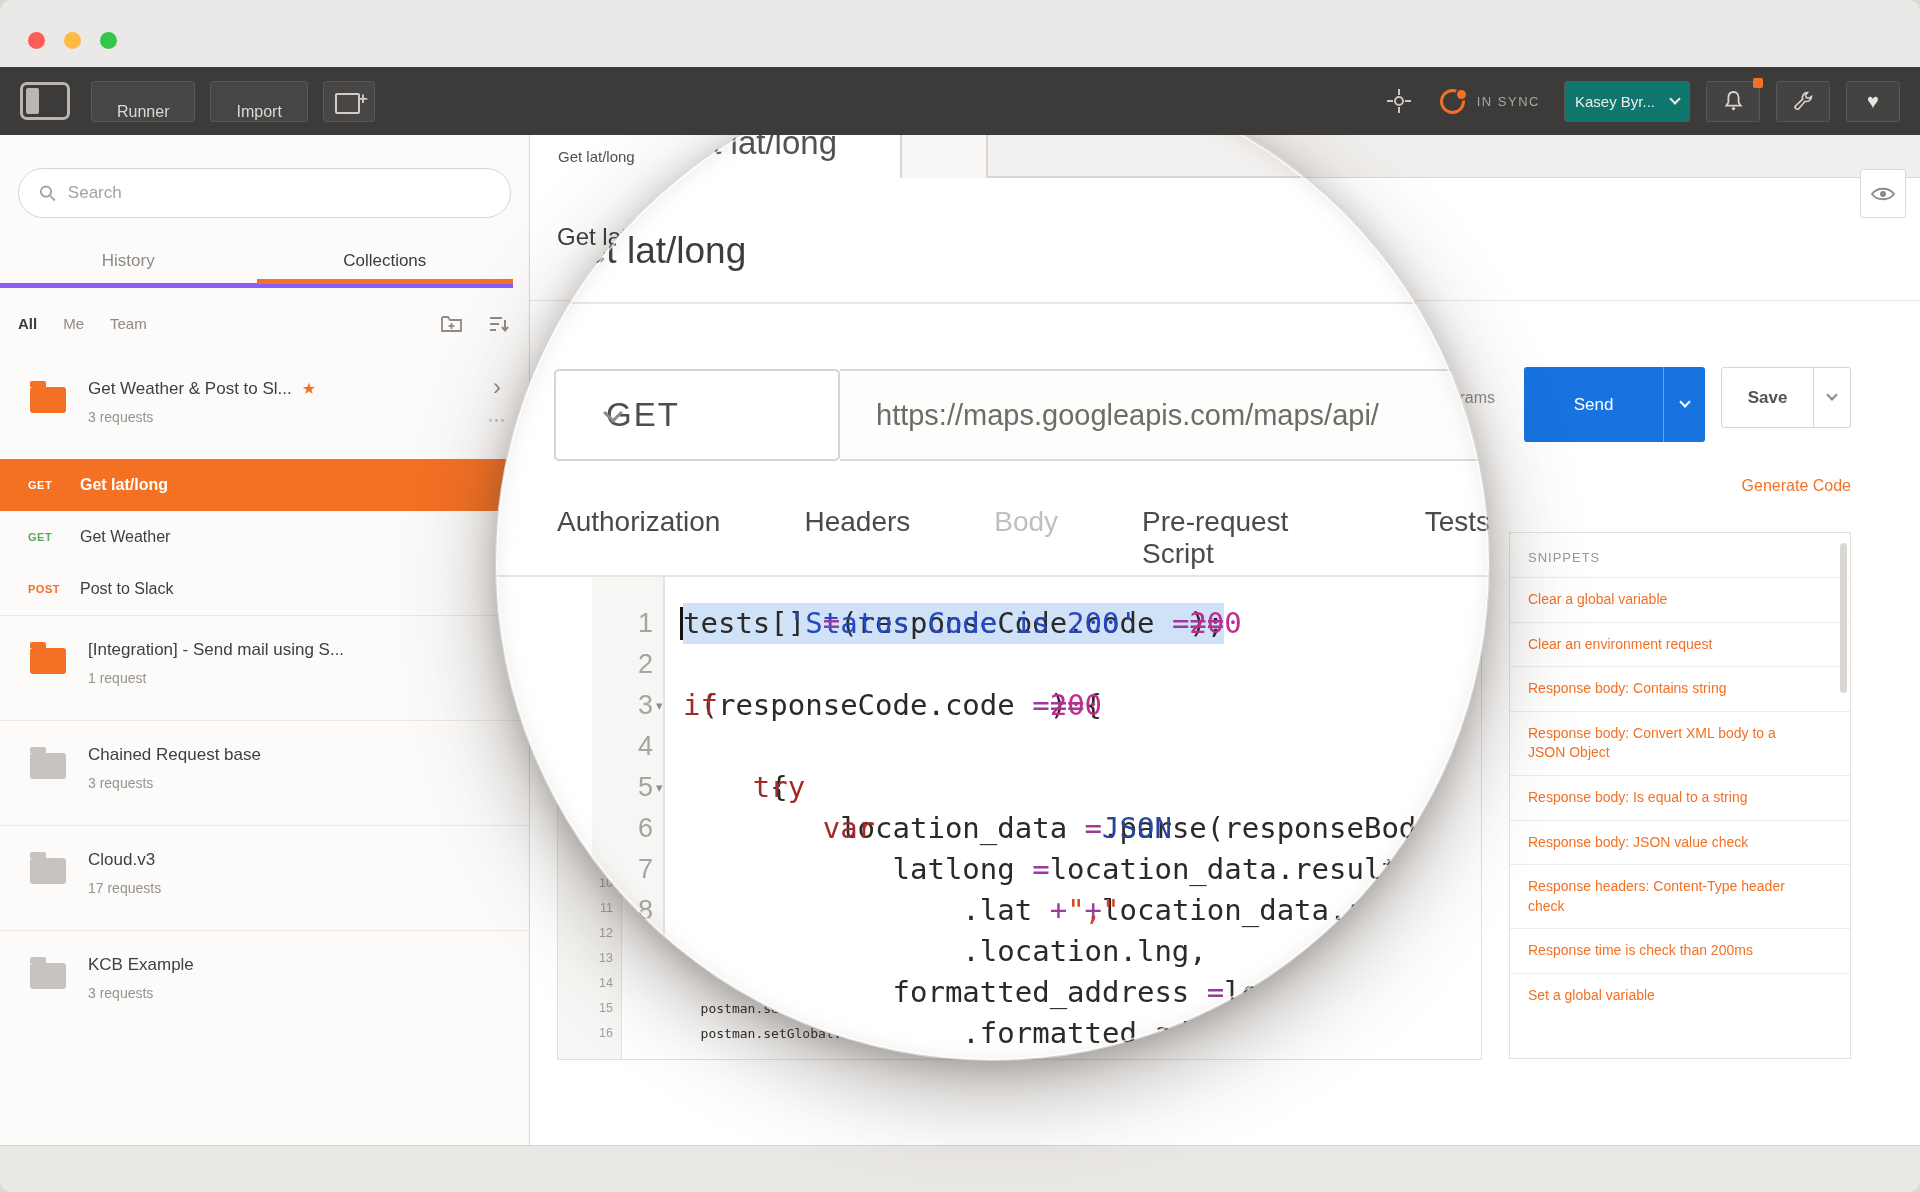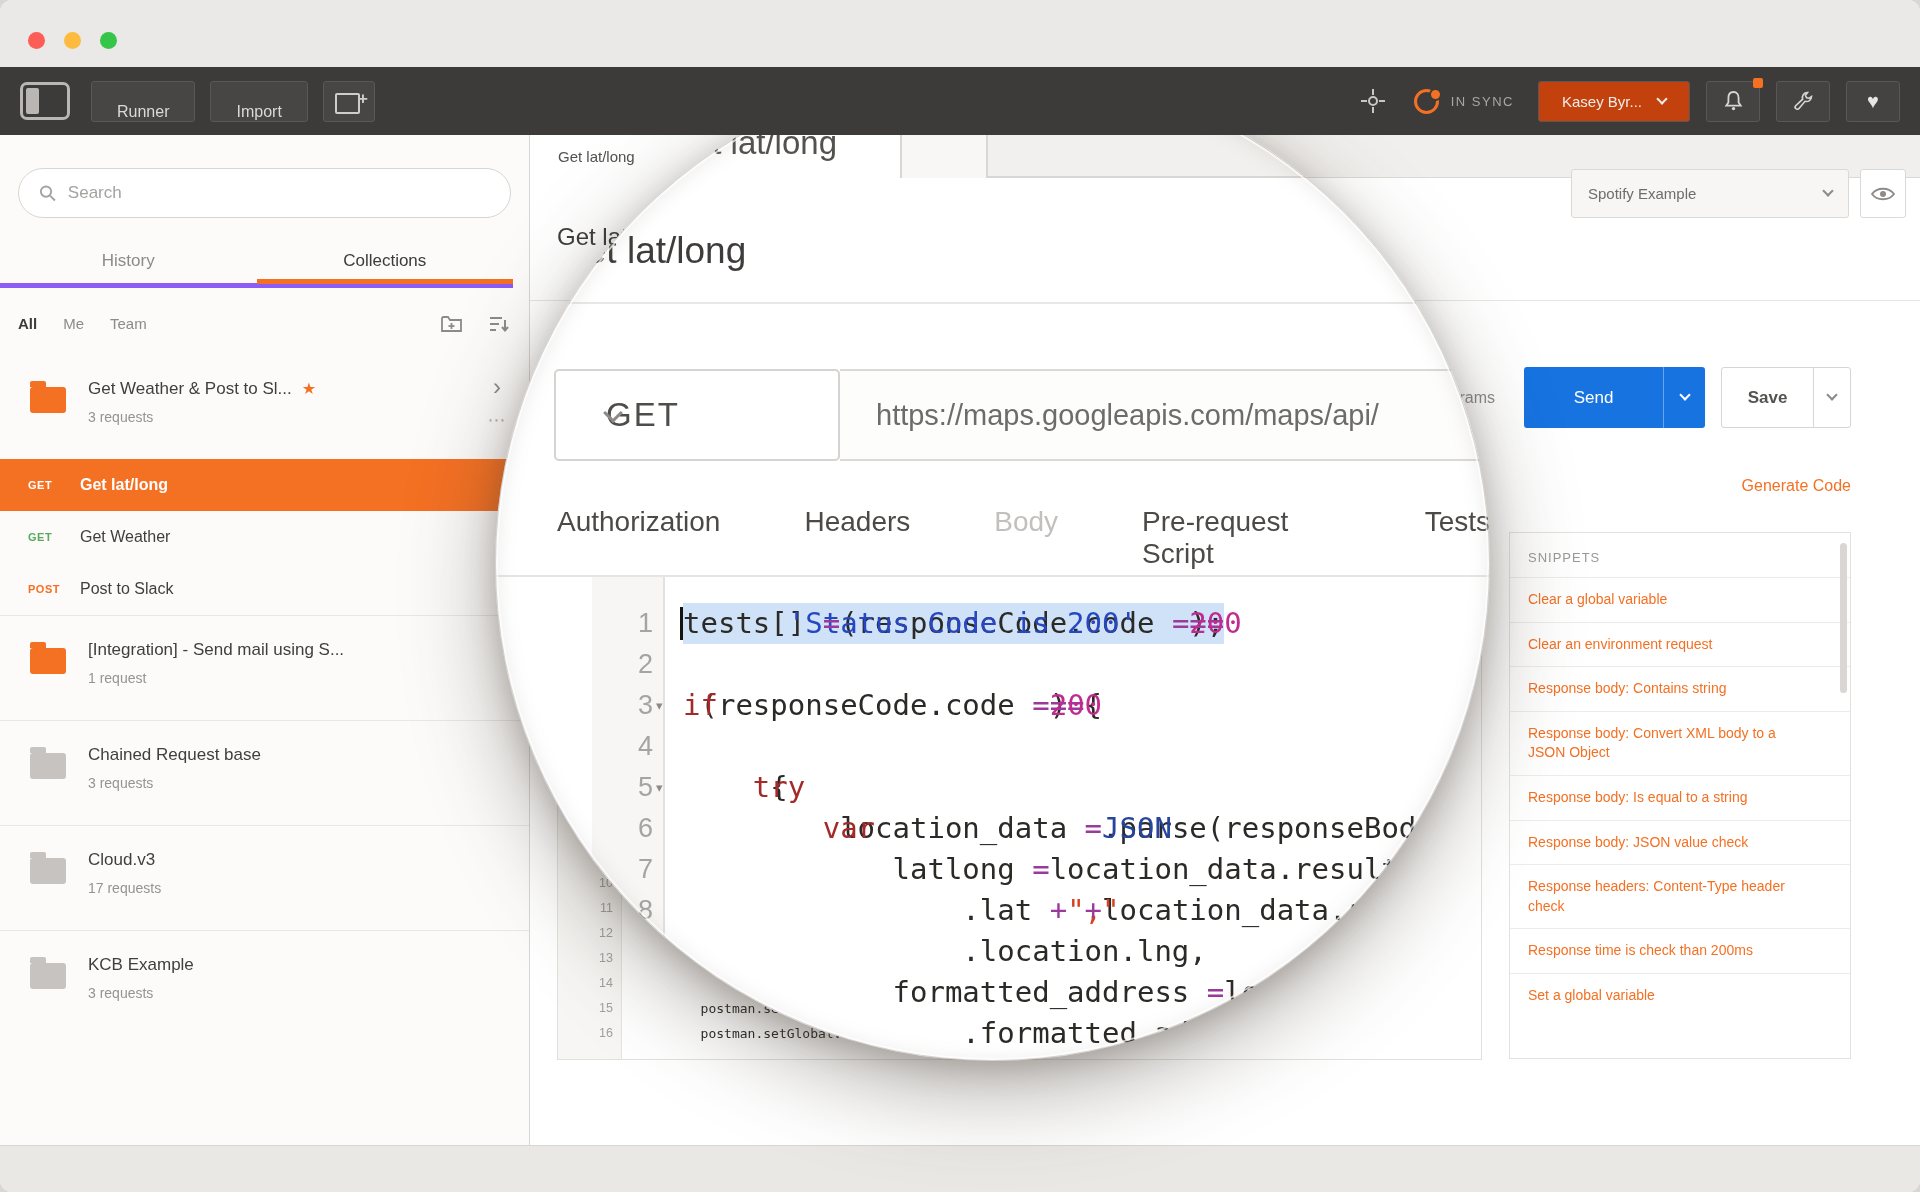--- a/index.html
+++ b/index.html
@@ -19,21 +19,21 @@
   .tb-btn{height:41px;padding:0 25px;background:#484645;border:1px solid #5a5856;border-radius:3px;color:#dbd9d6;font-size:16px;display:flex;align-items:flex-end;}
   .newtab{width:52px;height:41px;background:#484645;border:1px solid #5a5856;border-radius:3px;position:relative;}
   .newtab::before{content:'';position:absolute;left:11px;top:11px;width:21px;height:17px;border:2.5px solid #cfccc9;border-radius:2px;}
   .newtab::after{content:'+';position:absolute;right:6px;top:7px;color:#cfccc9;font-size:17px;font-weight:bold;}
   .tb-right{margin-left:auto;display:flex;align-items:center;gap:16px;}
   .tb-ic{width:34px;height:34px;display:flex;align-items:center;justify-content:center;color:#c9c6c3;}
   .sync-wrap{display:flex;align-items:center;gap:12px;margin:0 8px;}
   .sync-ring{width:25px;height:25px;border:3px solid var(--accent);border-radius:50%;position:relative;}
   .sync-ring::after{content:'';position:absolute;right:-6px;top:-4px;width:9px;height:9px;border-radius:50%;background:var(--accent);border:2px solid #3c3b39;}
   .sync-label{color:#a9a6a3;font-size:13px;letter-spacing:1.5px;}
-  .user-box{height:41px;background:#c2410c;border:1px solid #5a5856;border-radius:3px;color:#eeece9;font-size:15px;display:flex;align-items:center;gap:16px;padding:0 23px;}
+  .user-box{height:41px;background:#0f766e;border:1px solid #5a5856;border-radius:3px;color:#eeece9;font-size:15px;display:flex;align-items:center;gap:16px;padding:0 10px;}
   .cv{display:inline-block;width:8px;height:8px;border-right:2px solid currentColor;border-bottom:2px solid currentColor;transform:rotate(45deg);margin-top:-5px;}
   .tile{width:54px;height:41px;background:#454342;border:1px solid #5a5856;border-radius:3px;display:flex;align-items:center;justify-content:center;position:relative;color:#d8d5d2;}
   .tile.has-dot::after{content:'';position:absolute;top:-4px;right:-4px;width:10px;height:10px;background:var(--accent);border-radius:2px;}
   .heart-glyph{font-size:20px;color:#e8e6e3;line-height:1;}
 
   
   .sidebar{position:absolute;top:135px;left:0;width:530px;bottom:47px;background:#fcfbfa;border-right:1px solid #d8d5d2;z-index:10;}
   .search-pill{position:absolute;top:33px;left:18px;right:18px;height:50px;border:1px solid #d8d5d2;border-radius:26px;background:#fff;display:flex;align-items:center;padding:0 20px;gap:12px;}
   .search-pill input{border:none;outline:none;font-size:17px;color:#6b6966;background:transparent;width:100%;font-family:inherit;}
   .search-pill input::placeholder{color:#a5a29f;}
@@ -70,21 +70,21 @@
   .tabstrip{position:absolute;top:0;left:0;right:0;height:43px;background:#f1efed;border-bottom:1px solid #dbd8d5;}
   .tab-active{position:absolute;left:0;top:0;height:43px;width:372px;background:#fff;border-right:1px solid #dbd8d5;display:flex;align-items:center;padding-left:28px;font-size:15px;color:#54524f;}
   .tab-plus{position:absolute;left:372px;top:0;height:43px;width:74px;border-right:1px solid #dbd8d5;display:flex;align-items:center;justify-content:center;font-size:22px;color:#8d8a87;}
   .page-title{position:absolute;left:27px;top:88px;font-size:24px;color:#3e3d3b;}
   .title-divider{position:absolute;left:0;right:0;top:165px;height:1px;background:#e8e5e2;}
   .env-select{position:absolute;left:1041px;top:34px;width:278px;height:49px;background:#f7f6f4;border:1px solid #dbd8d5;border-radius:3px;display:flex;align-items:center;justify-content:space-between;padding:0 16px;font-size:15px;color:#6f6d6a;}
   .eye-btn{position:absolute;left:1330px;top:34px;width:46px;height:49px;background:#fff;border:1px solid #dbd8d5;border-radius:3px;display:flex;align-items:center;justify-content:center;color:#8d8a87;}
   .method-box{position:absolute;left:27px;top:232px;width:143px;height:61px;border:1px solid #d7d4d1;border-radius:3px 0 0 3px;background:#fff;display:flex;align-items:center;justify-content:center;gap:14px;font-size:17px;letter-spacing:1px;color:#4f4e4b;}
   .url-input{position:absolute;left:169px;top:232px;width:702px;height:61px;border:1px solid #d7d4d1;border-left:none;background:#fff;font-size:15px;color:#55534f;padding:0 18px;font-family:inherit;outline:none;}
   .params-btn{position:absolute;left:905px;top:232px;width:60px;height:61px;line-height:61px;text-align:right;font-size:16px;color:#8d8a87;}
-  .send-btn{position:absolute;left:994px;top:232px;width:181px;height:61px;background:var(--send);border-radius:3px;display:flex;color:#fff;}
+  .send-btn{position:absolute;left:994px;top:232px;width:181px;height:75px;background:var(--send);border-radius:3px;display:flex;color:#fff;}
   .send-main{width:139px;display:flex;align-items:center;justify-content:center;font-size:17px;}
   .send-arrow{flex:1;border-left:1px solid rgba(255,255,255,.35);display:flex;align-items:center;justify-content:center;}
   .save-btn{position:absolute;left:1191px;top:232px;width:130px;height:61px;border:1px solid #d7d4d1;border-radius:3px;display:flex;color:#55534f;background:#fff;}
   .save-main{width:91px;display:flex;align-items:center;justify-content:center;font-size:17px;font-weight:bold;}
   .save-arrow{flex:1;border-left:1px solid #d7d4d1;display:flex;align-items:center;justify-content:center;color:#8d8a87;}
   .gen-code{position:absolute;right:69px;top:342px;font-size:16px;color:var(--accent);}
   .req-tabs{position:absolute;left:27px;top:372px;height:54px;display:flex;gap:46px;align-items:center;}
   .req-tab{font-size:15px;color:#4b4a47;padding:16px 2px;}
   .req-tab.disabled{color:#c6c3c0;}
   .req-tab.active{color:#3e3d3b;border-bottom:4px solid var(--accent);padding-bottom:12px;}
@@ -294,24 +294,20 @@
           <span>Get lat/long</span>
         </div>
       <div class="tab-plus">
           <span>+</span>
         </div>
     </div>
 
     <div class="page-title">Get lat/long</div>
     <div class="title-divider"></div>
 
-    <div class="env-select">
-      <span>Spotify Example</span>
-      <span class="cv" style="color:#8d8a87"></span>
-    </div>
     <div class="eye-btn">
       <svg width="24" height="16" viewBox="0 0 24 16">
           <path d="M1 8 C6 1 18 1 23 8 C18 15 6 15 1 8 Z" fill="none" stroke="#8d8a87" stroke-width="1.8"></path>
           <circle cx="12" cy="8" r="3" fill="#8d8a87"></circle>
         </svg>
     </div>
 
     <div class="method-box">
       <span>GET</span>
       <span class="cv" style="color:#8d8a87"></span>

